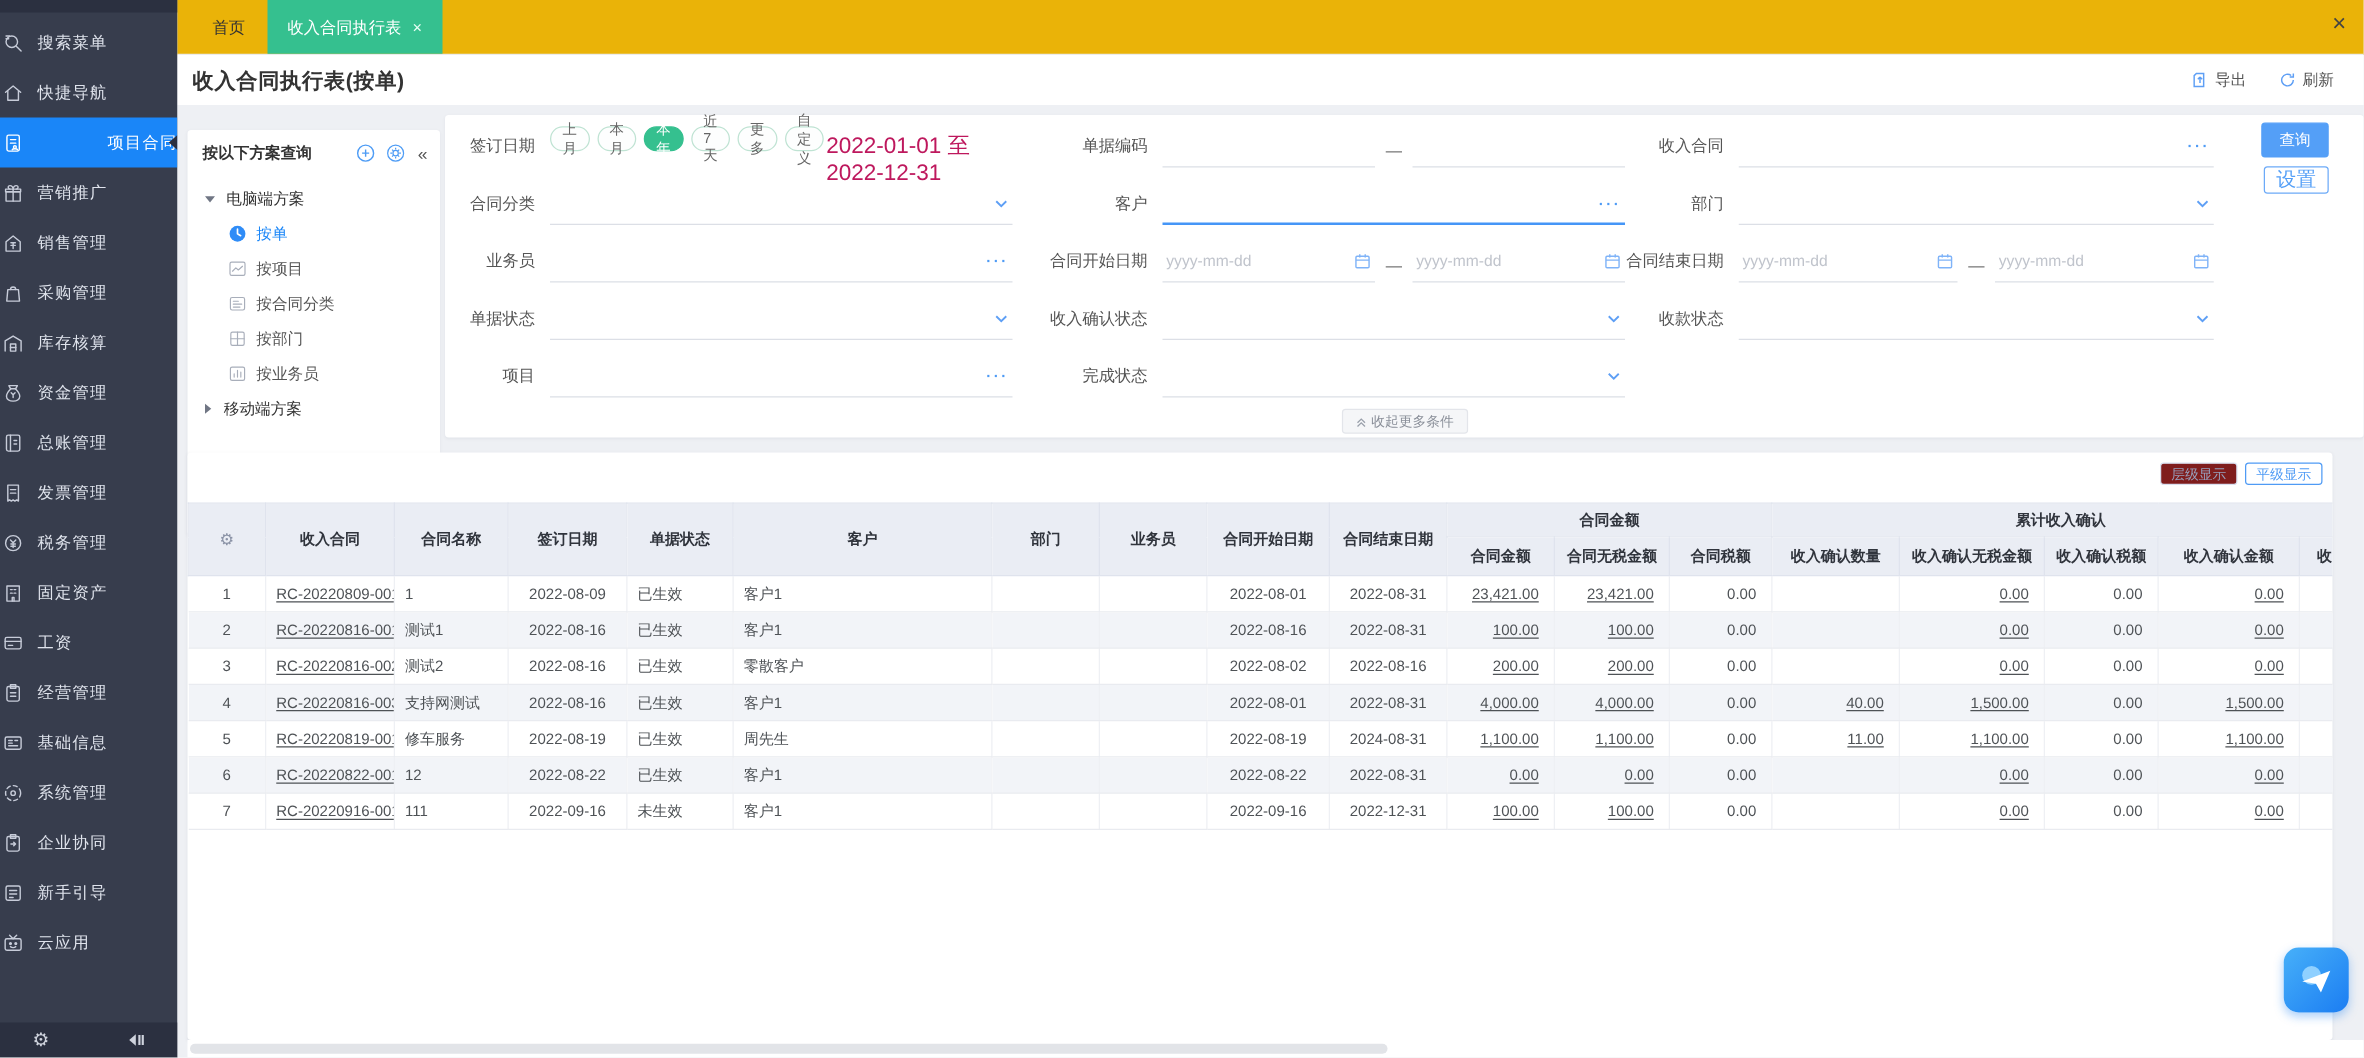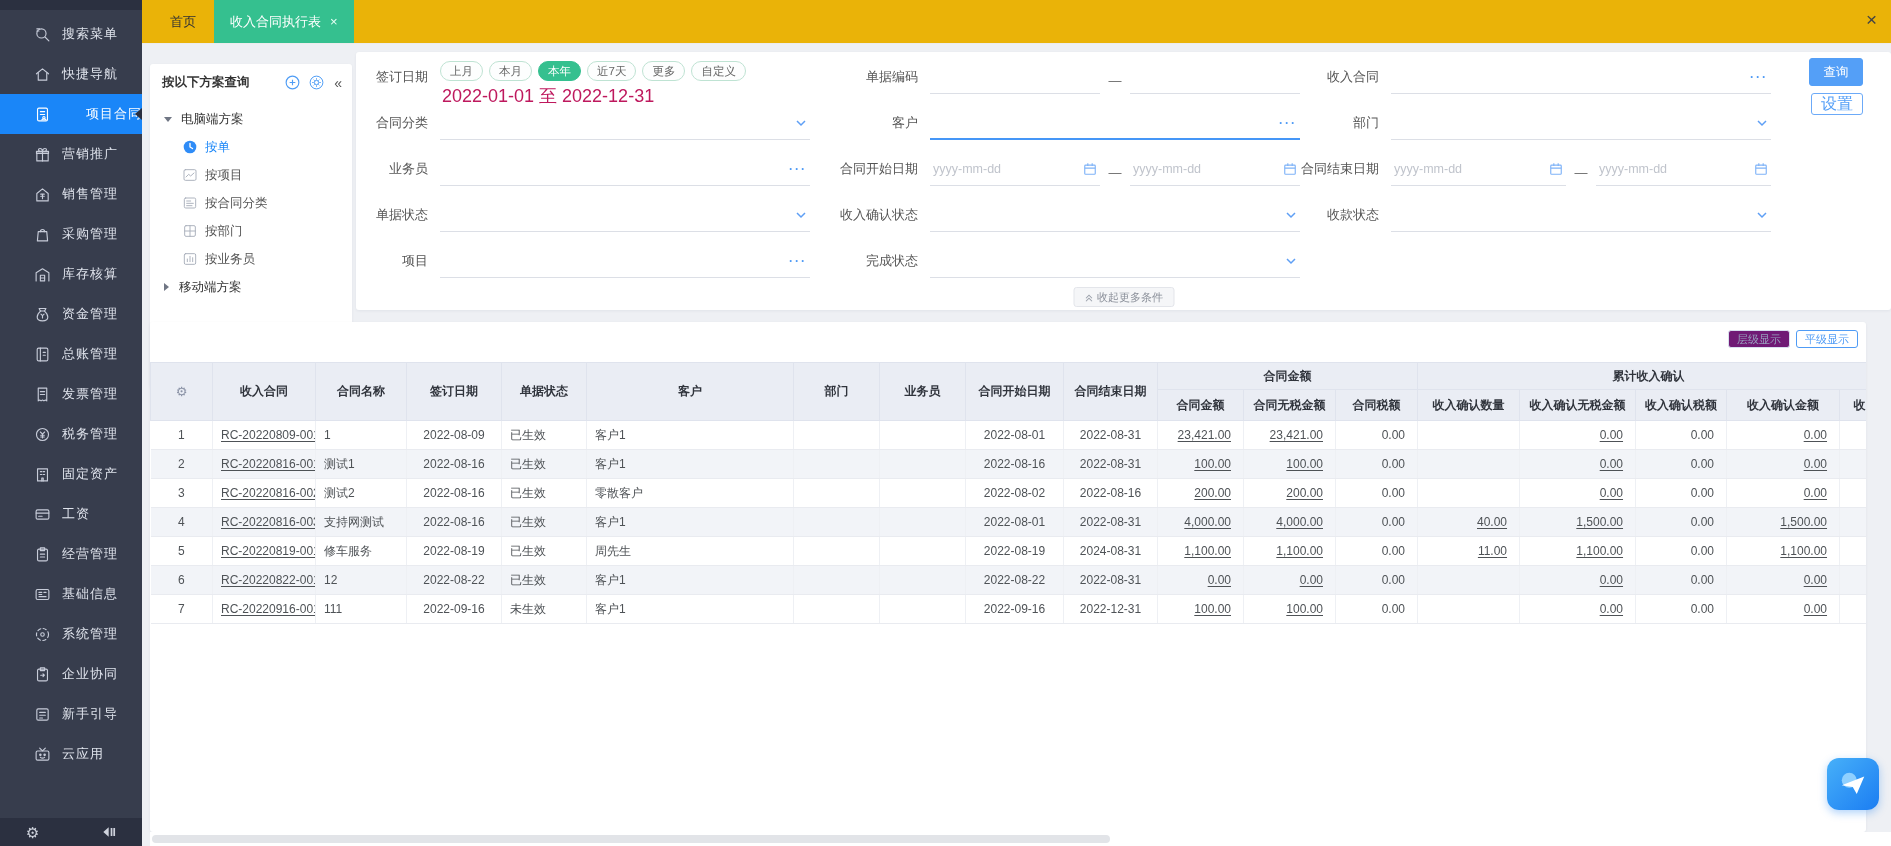--- a/index.html
+++ b/index.html
@@ -3,21 +3,21 @@
 <meta charset="utf-8">
 <style>
   html,body{margin:0;padding:0;}
   body{width:1891px;height:846px;overflow:hidden;font-family:"Liberation Sans","DejaVu Sans",sans-serif;background:#eef0f4;-webkit-font-smoothing:antialiased;}
   #app{display:flex;width:1891px;height:846px;}
 
   
   .sidebar{width:142px;background:#373d4d;display:flex;flex-direction:column;flex-shrink:0;}
   .sb-top{height:10px;background:#2b3040;}
   .sb-menu{flex:1;padding-top:4px;overflow:hidden;}
-  .sb-item{height:40px;display:flex;align-items:center;padding-left:34px;color:#dfe3ec;font-size:13px;cursor:pointer;position:relative;letter-spacing:1px;}
+  .sb-item{height:40px;display:flex;align-items:center;padding-left:2px;color:#dfe3ec;font-size:13px;cursor:pointer;position:relative;letter-spacing:1px;}
   .sb-item .sb-ico{width:17px;height:17px;margin-right:11px;display:inline-flex;color:#c7ccd9;}
   .sb-item .sb-ico svg{width:17px;height:17px;}
   .sb-item.active{background:#1a86f8;color:#fff;justify-content:space-between;}
   .sb-item.active .sb-ico{color:#fff;}
   .notch{position:absolute;right:0;top:50%;margin-top:-6px;width:0;height:0;border-top:6px solid transparent;border-bottom:6px solid transparent;border-right:7px solid #2b3040;}
   .sb-footer{height:28px;background:#2b3040;display:flex;align-items:center;justify-content:space-between;padding:0 26px;}
   .sb-footer .ft-ico{color:#cfd3dd;font-size:15px;line-height:1;cursor:pointer;display:inline-flex;}
   .sb-footer svg{width:16px;height:16px;}
 
   
@@ -62,36 +62,36 @@
   .control{flex:1;height:30px;margin-bottom:6px;border-bottom:1px solid #dcdfe6;display:flex;align-items:center;box-sizing:border-box;padding:0 3px 3px 3px;cursor:text;}
   .control.focused{border-bottom:2px solid #4596f7;}
   .control .spacer{flex:1;}
   .ellipsis{color:#4f9bf5;font-weight:bold;letter-spacing:2px;font-size:12px;line-height:1;cursor:pointer;}
   .chev{display:inline-flex;cursor:pointer;}
   .chev svg{width:12px;height:12px;}
   .dashsep{width:30px;text-align:center;color:#666;font-size:13px;align-self:flex-end;margin-bottom:12px;flex-shrink:0;}
   .placeholder{color:#c0c4cc;font-size:12.5px;}
   .cal{display:inline-flex;margin-left:6px;cursor:pointer;}
   .cal svg{width:14px;height:14px;color:#7fb3f8;}
-  .pillbox{display:flex;flex-direction:column;justify-content:space-between;padding-top:7px;height:46px;box-sizing:border-box;}
+  .pillbox{display:flex;flex-direction:row;justify-content:space-between;padding-top:7px;height:46px;box-sizing:border-box;}
   .pills{display:flex;gap:6px;}
   .pill{height:20px;padding:0 9px;border:1px solid #bfe3d3;border-radius:11px;font-size:11.5px;color:#666;display:flex;align-items:center;background:#fdfefe;cursor:pointer;box-sizing:border-box;}
   .pill.active{background:#35c08f;border-color:#35c08f;color:#fff;}
   .range-text{font-size:18px;color:#be185d;margin-top:3px;padding-left:2px;}
   .fc-buttons{position:absolute;top:6px;right:28px;display:flex;flex-direction:column;gap:7px;align-items:flex-end;}
   .btn-query{width:52px;height:26px;background:#549ff7;border:1px solid #549ff7;color:#fff;font-size:12.5px;border-radius:3px;display:flex;align-items:center;justify-content:center;cursor:pointer;}
   .btn-settings{width:52px;height:22px;background:#fff;border:1px solid #6caaf8;color:#549ff7;font-size:16px;border-radius:3px;display:flex;align-items:center;justify-content:center;cursor:pointer;box-sizing:border-box;}
   .collapse-btn{position:absolute;bottom:3px;left:50%;transform:translateX(-50%);height:18px;padding:0 10px;background:#f5f6f8;border:1px solid #e3e5ea;border-radius:3px;font-size:11px;color:#8a8f99;display:flex;align-items:center;gap:4px;cursor:pointer;}
   .collapse-btn svg{width:9px;height:9px;color:#9aa0ab;}
 
   
   .table-card{left:8px;top:278px;right:25px;bottom:14px;overflow:hidden;}
   .toggles{position:absolute;top:8px;right:8px;display:flex;gap:6px;}
   .tgl{height:18px;padding:0 8px;font-size:11px;border-radius:3px;display:flex;align-items:center;cursor:pointer;box-sizing:border-box;}
-  .tgl.inactive{background:#701a75;color:#97a0bd;border:1px solid #d9dfef;}
+  .tgl.inactive{background:#7f1d1d;color:#97a0bd;border:1px solid #d9dfef;}
   .tgl.active{background:#fff;color:#4f9bf5;border:1px solid #4f9bf5;}
   table{border-collapse:collapse;table-layout:fixed;margin-top:40px;}
   thead th{background:#eaedf4;font-size:12px;font-weight:bold;color:#30343c;border:1px solid #dfe3ed;text-align:center;padding:0 2px;overflow:hidden;white-space:nowrap;}
   thead tr.tier1 th{height:26px;}
   thead tr.tier2 th{height:30px;}
   thead th.rowspan2{height:56px;}
   tbody td{height:29px;font-size:12px;color:#4e5256;border-bottom:1px solid #e9ebf0;border-right:1px solid #eef0f4;padding:0 8px;overflow:hidden;white-space:nowrap;box-sizing:border-box;}
   tbody tr:nth-child(even){background:#f2f4f8;}
   td.c{text-align:center;}
   td.r{text-align:right;padding-right:12px;}
@@ -313,20 +313,39 @@
   <main class="main">
     <div class="tabbar">
       <div class="tab-home">首页</div>
       <div class="tab-active">
         <span>收入合同执行表</span>
         <span class="tab-close">×</span>
       </div>
       <div class="win-close">×</div>
     </div>
 
+    <div class="titlebar">
+      <h1>收入合同执行表(按单)</h1>
+      <div class="title-actions">
+        <span class="t-act">
+          <svg viewBox="0 0 24 24" fill="none" stroke="currentColor" stroke-width="2">
+              <path d="M7 3h10v18H4V6z"></path>
+              <path d="M12 8v8m0-8 3 3m-3-3-3 3"></path>
+            </svg>
+          <span>导出</span>
+        </span>
+        <span class="t-act">
+          <svg viewBox="0 0 24 24" fill="none" stroke="currentColor" stroke-width="2">
+              <path d="M20 12a8 8 0 1 1-3-6.2"></path>
+              <path d="M20 3v5h-5"></path>
+            </svg>
+          <span>刷新</span>
+        </span>
+      </div>
+    </div>
 
     <div class="content">
 
       <section class="card scheme-card">
         <div class="scheme-head">
           <span class="scheme-title">按以下方案查询</span>
           <span class="sch-ico">
             <svg viewBox="0 0 24 24" fill="none" stroke="currentColor" stroke-width="1.6">
                 <circle cx="12" cy="12" r="9"></circle>
                 <path d="M12 8v8M8 12h8"></path>

